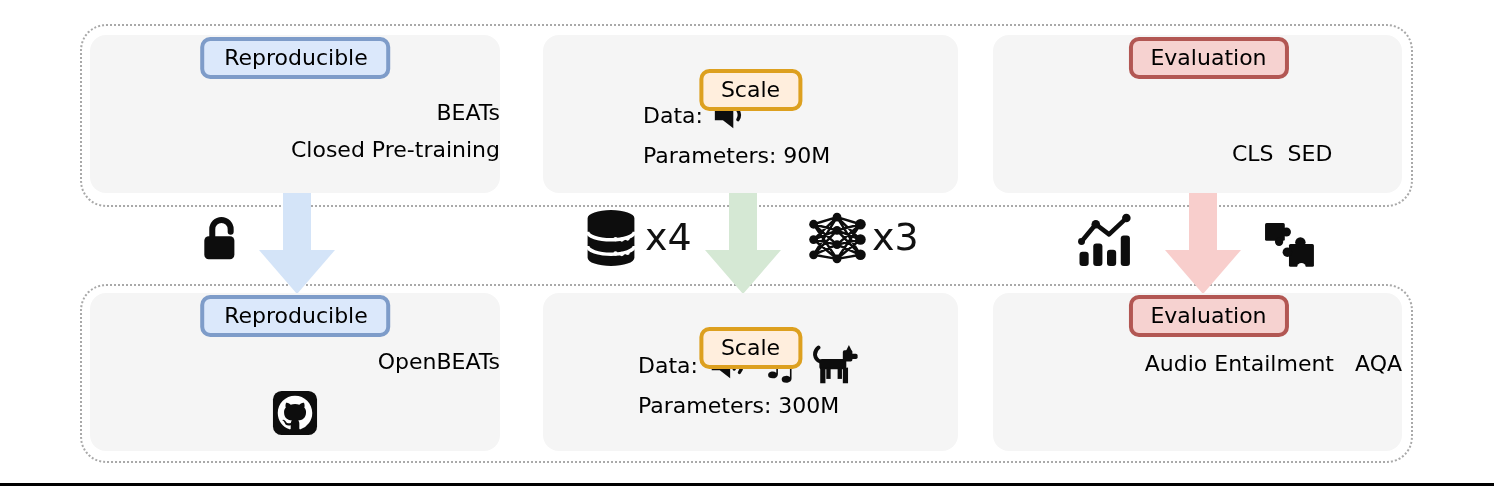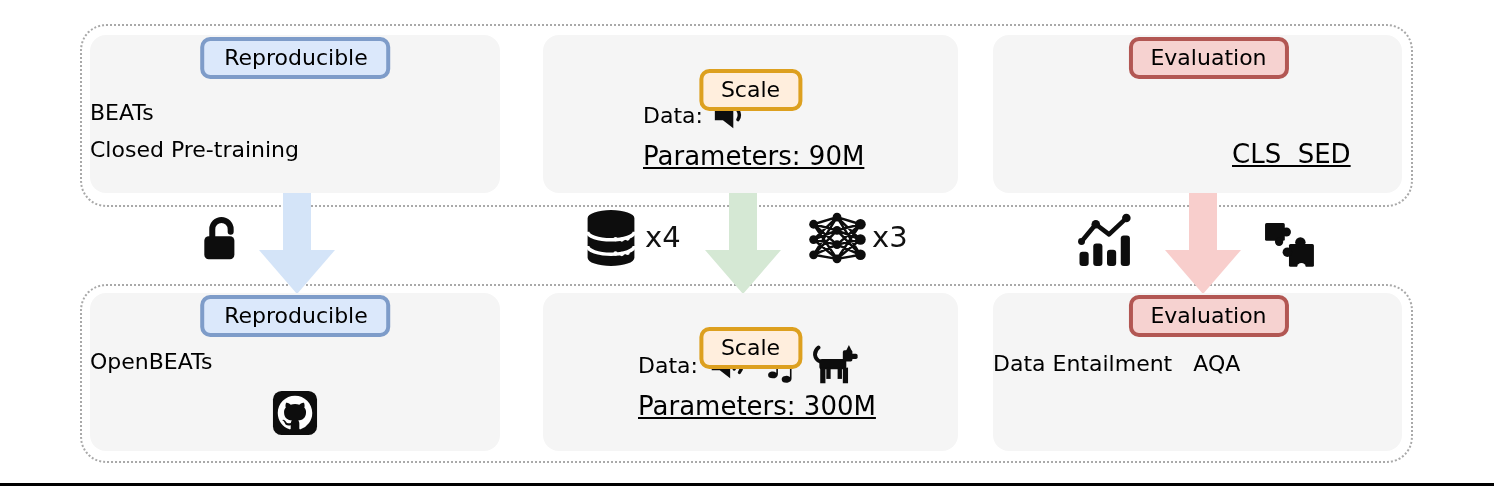--- a/index.html
+++ b/index.html
@@ -24,28 +24,28 @@
   #card-b3{left:993px;top:293px;width:409px;height:158px;}
   .badge{
     position:absolute;top:2px;left:50%;transform:translateX(-50%);
     border:4px solid;border-radius:10px;padding:2px 18px;
     font-size:22px;line-height:30px;white-space:nowrap;z-index:3;
   }
   .badge-blue{background:var(--blue-fill,#dbe8fb);border-color:var(--blue-stroke,#7e9cc9);padding-left:20px;}
   .badge-orange{background:var(--orange-fill,#ffeedd);border-color:var(--orange-stroke,#dda01f);margin-top:32px;}
   .badge-red{background:var(--red-fill,#f6d2d0);border-color:var(--red-stroke,#b25753);margin-left:11px;}
   .line{
-    position:absolute;left:0;right:16px;text-align:left;
+    position:absolute;left:0;right:0;text-align:right;
     font-size:22px;line-height:26px;white-space:pre;
   }
-  .line-left{position:absolute;font-size:26px;line-height:26px;white-space:pre;text-decoration:underline;}
+  .line-left{position:absolute;font-size:22px;line-height:26px;white-space:pre;}
   .data-row{position:absolute;display:flex;align-items:center;gap:10px;font-size:22px;white-space:pre;}
   .icon{display:inline-flex;align-items:center;justify-content:center;}
   .mid{position:absolute;z-index:1;}
-  .mult{position:absolute;z-index:1;font-size:29px;line-height:30px;color:#111;}
+  .mult{position:absolute;z-index:1;font-size:38px;line-height:30px;color:#111;}
   .note-glyph{font-size:44px;line-height:40px;color:#0d0d0d;transform:translateY(-2px);}
   #gh-icon{position:absolute;left:182px;top:97px;}
   #rule{position:absolute;left:0;top:483px;width:100%;height:3px;background:#000;z-index:4;}
 </style>
 </head>
 <body>
 
 <div id="canvas">
 
   <div class="group" id="group-top"></div>
@@ -177,17 +177,17 @@
           <rect x="45" y="10" width="8" height="6" rx="2" fill="#0d0d0d"></rect>
           <polygon points="39,8 43,0 47,8" fill="#0d0d0d"></polygon>
         </svg>
       </span>
     </div>
     <div class="line-left" style="left:95px;top:100px;">Parameters: 300M</div>
   </div>
 
   <div class="card" id="card-b3">
     <div class="badge badge-red">Evaluation</div>
-    <div class="line" style="top:58px;">Data Entailment   AQA</div>
+    <div class="line" style="top:58px;">Audio Entailment   AQA</div>
   </div>
 
   <div id="rule"></div>
 </div>
 
 </body></html>

